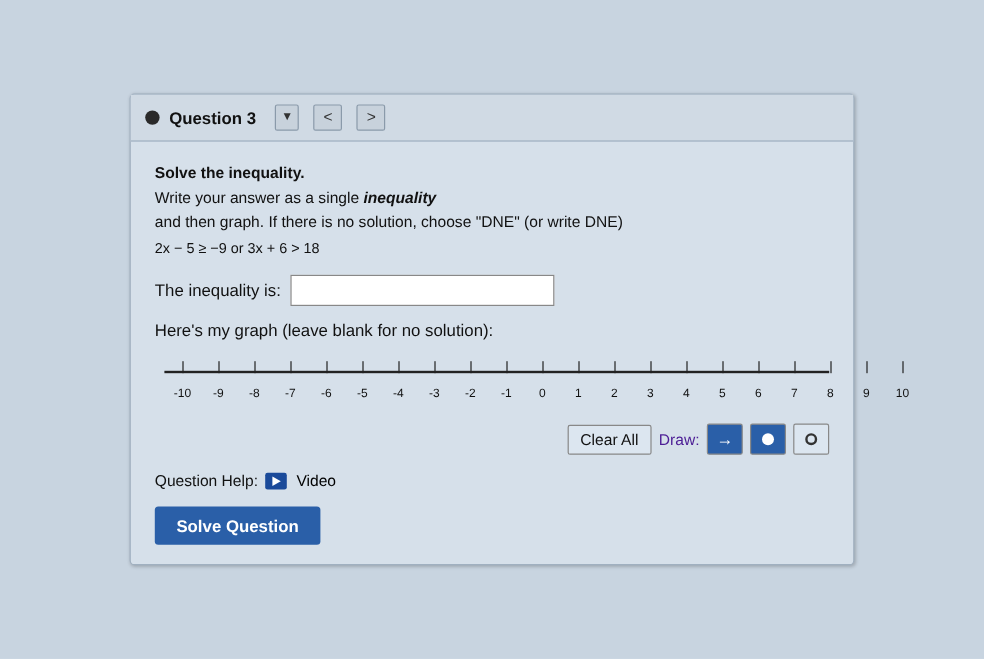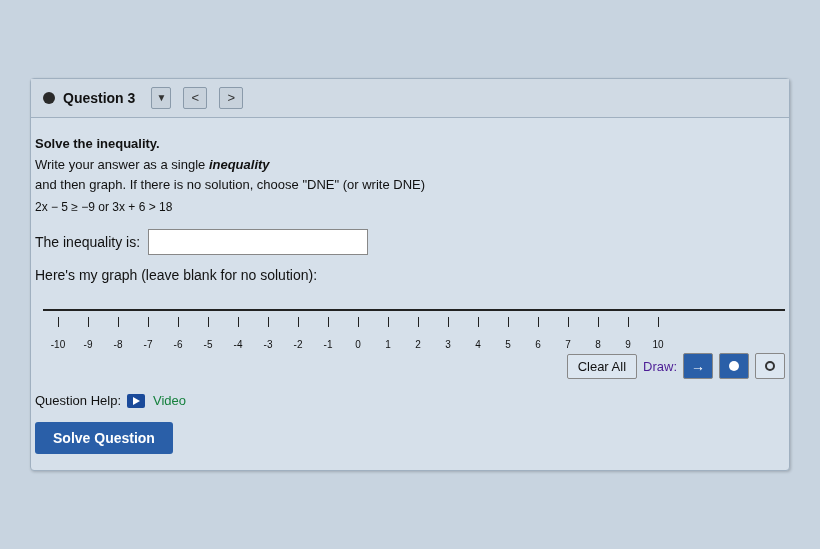--- a/index.html
+++ b/index.html
@@ -12,21 +12,21 @@
       justify-content: center;
       align-items: center;
       min-height: 549px;
       width: 820px;
     }
 
     .card {
       background: #d6e0ea;
       border: 1px solid #a0b0c0;
       border-radius: 4px;
-      width: 760px;
+      width: 604px;
       padding: 0;
       box-shadow: 1px 1px 3px rgba(0,0,0,0.2);
     }
 
     .card-header {
       background: #d0dae4;
       border-bottom: 1px solid #a0b0c0;
       padding: 8px 12px;
       display: flex;
       align-items: center;
@@ -71,21 +71,21 @@
       cursor: pointer;
       font-size: 10px;
       color: #333;
       display: inline-flex;
       align-items: center;
       justify-content: center;
       margin-left: 8px;
     }
 
     .card-body {
-      padding: 16px 4px;
+      padding: 16px 20px;
     }
 
     .instructions {
       font-size: 13px;
       color: #111;
       line-height: 1.6;
       margin-bottom: 12px;
     }
 
     .instructions b {
@@ -233,21 +233,21 @@
 
     .video-triangle {
       width: 0;
       height: 0;
       border-top: 4px solid transparent;
       border-bottom: 4px solid transparent;
       border-left: 7px solid #fff;
     }
 
     .video-link {
-      color: #15803d;
+      color: #000000;
       text-decoration: none;
       font-size: 13px;
       cursor: pointer;
     }
 
     .submit-btn {
       background: #2a5fa8;
       color: #fff;
       border: none;
       padding: 8px 18px;
@@ -267,21 +267,21 @@
       position: absolute;
       top: 12px;
       left: 8px;
       right: 0;
       height: 2px;
       background: #222;
     }
 
     .nl-ticks {
       position: absolute;
-      top: 20px;
+      top: 4px;
       left: 8px;
       display: flex;
       align-items: flex-end;
     }
 
     .nl-tick {
       display: flex;
       flex-direction: column;
       align-items: center;
       width: 30px;

